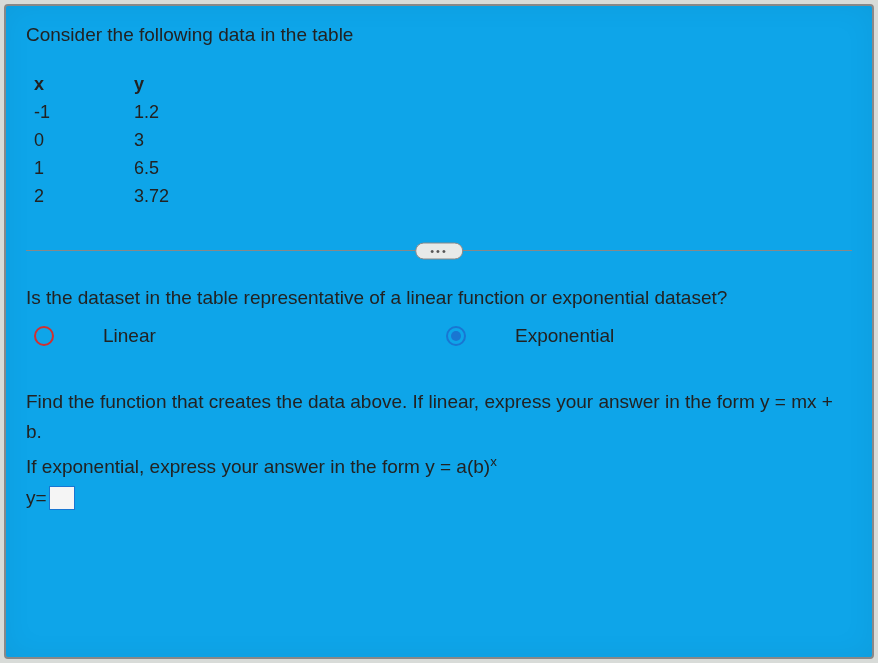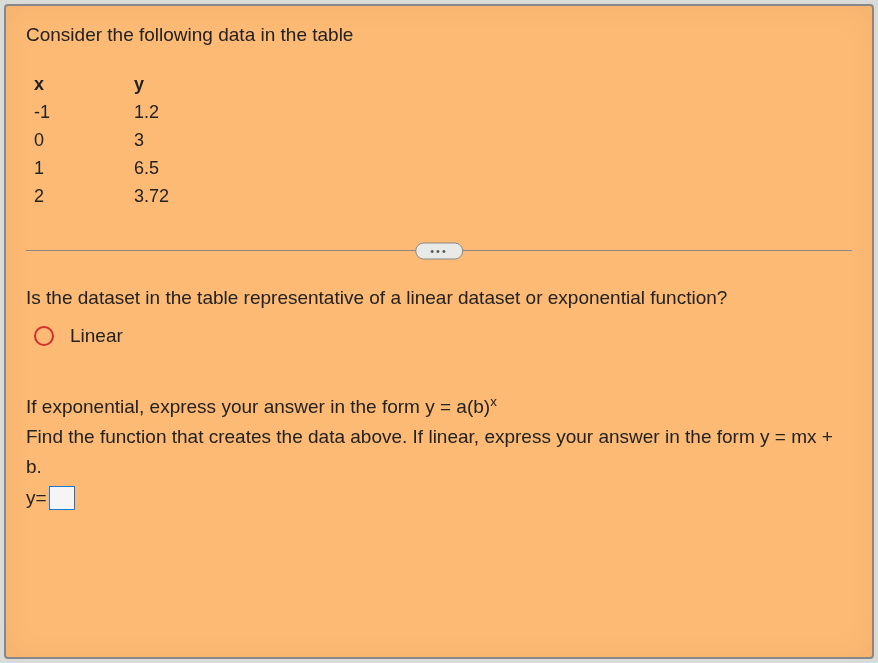--- a/index.html
+++ b/index.html
@@ -8,21 +8,21 @@
       padding: 0;
     }
     body {
       font-family: Arial, Helvetica, sans-serif;
       background: #d8dbd8;
       width: 878px;
       height: 663px;
       overflow: hidden;
     }
     .container {
-      background: #fdba74;
+      background: #0ea5e9;
       border: 2px solid #888;
       border-radius: 4px;
       margin: 4px;
       padding: 18px 20px;
       height: 655px;
       position: relative;
       box-shadow: inset 0 0 30px rgba(0,0,0,0.05);
     }
     .prompt {
       font-size: 19px;
@@ -81,20 +81,21 @@
     }
     .options {
       display: flex;
       margin-bottom: 40px;
     }
     .option {
       display: flex;
       align-items: center;
       font-size: 19px;
       color: #222;
+      gap: 33px;
     }
     .option:first-child {
       width: 420px;
       padding-left: 8px;
     }
     .radio-outer {
       width: 20px;
       height: 20px;
       border: 2px solid #1976d2;
       border-radius: 50%;
@@ -166,33 +167,39 @@
       <div class="col-x">2</div>
       <div class="col-y">3.72</div>
     </div>
   </div>
 
   <div class="divider-wrap">
     <hr class="hr-line">
     <div class="ellipsis-badge">•••</div>
   </div>
 
-  <div class="question">Is the dataset in the table representative of a linear dataset or exponential function?</div>
+  <div class="question">Is the dataset in the table representative of a linear function or exponential dataset?</div>
 
   <div class="options">
     <div class="option">
       <span class="radio-outer unselected"></span>
       <span>Linear</span>
     </div>
+    <div class="option">
+      <span class="radio-outer">
+        <span class="radio-inner"></span>
+      </span>
+      <span>Exponential</span>
+    </div>
   </div>
 
   <div class="instruction">
+    <div>Find the function that creates the data above. If linear, express your answer in the form  y = mx + b.</div>
     <div>
       <span>If exponential, express your answer in the form  y = a(b)</span><sup>x</sup>
     </div>
-    <div>Find the function that creates the data above. If linear, express your answer in the form  y = mx + b.</div>
   </div>
 
   <div class="answer-line">
     <span>y=</span>
     <input class="answer-input" type="text" value="" style="">
   </div>
 </div>
 
 </body></html>

